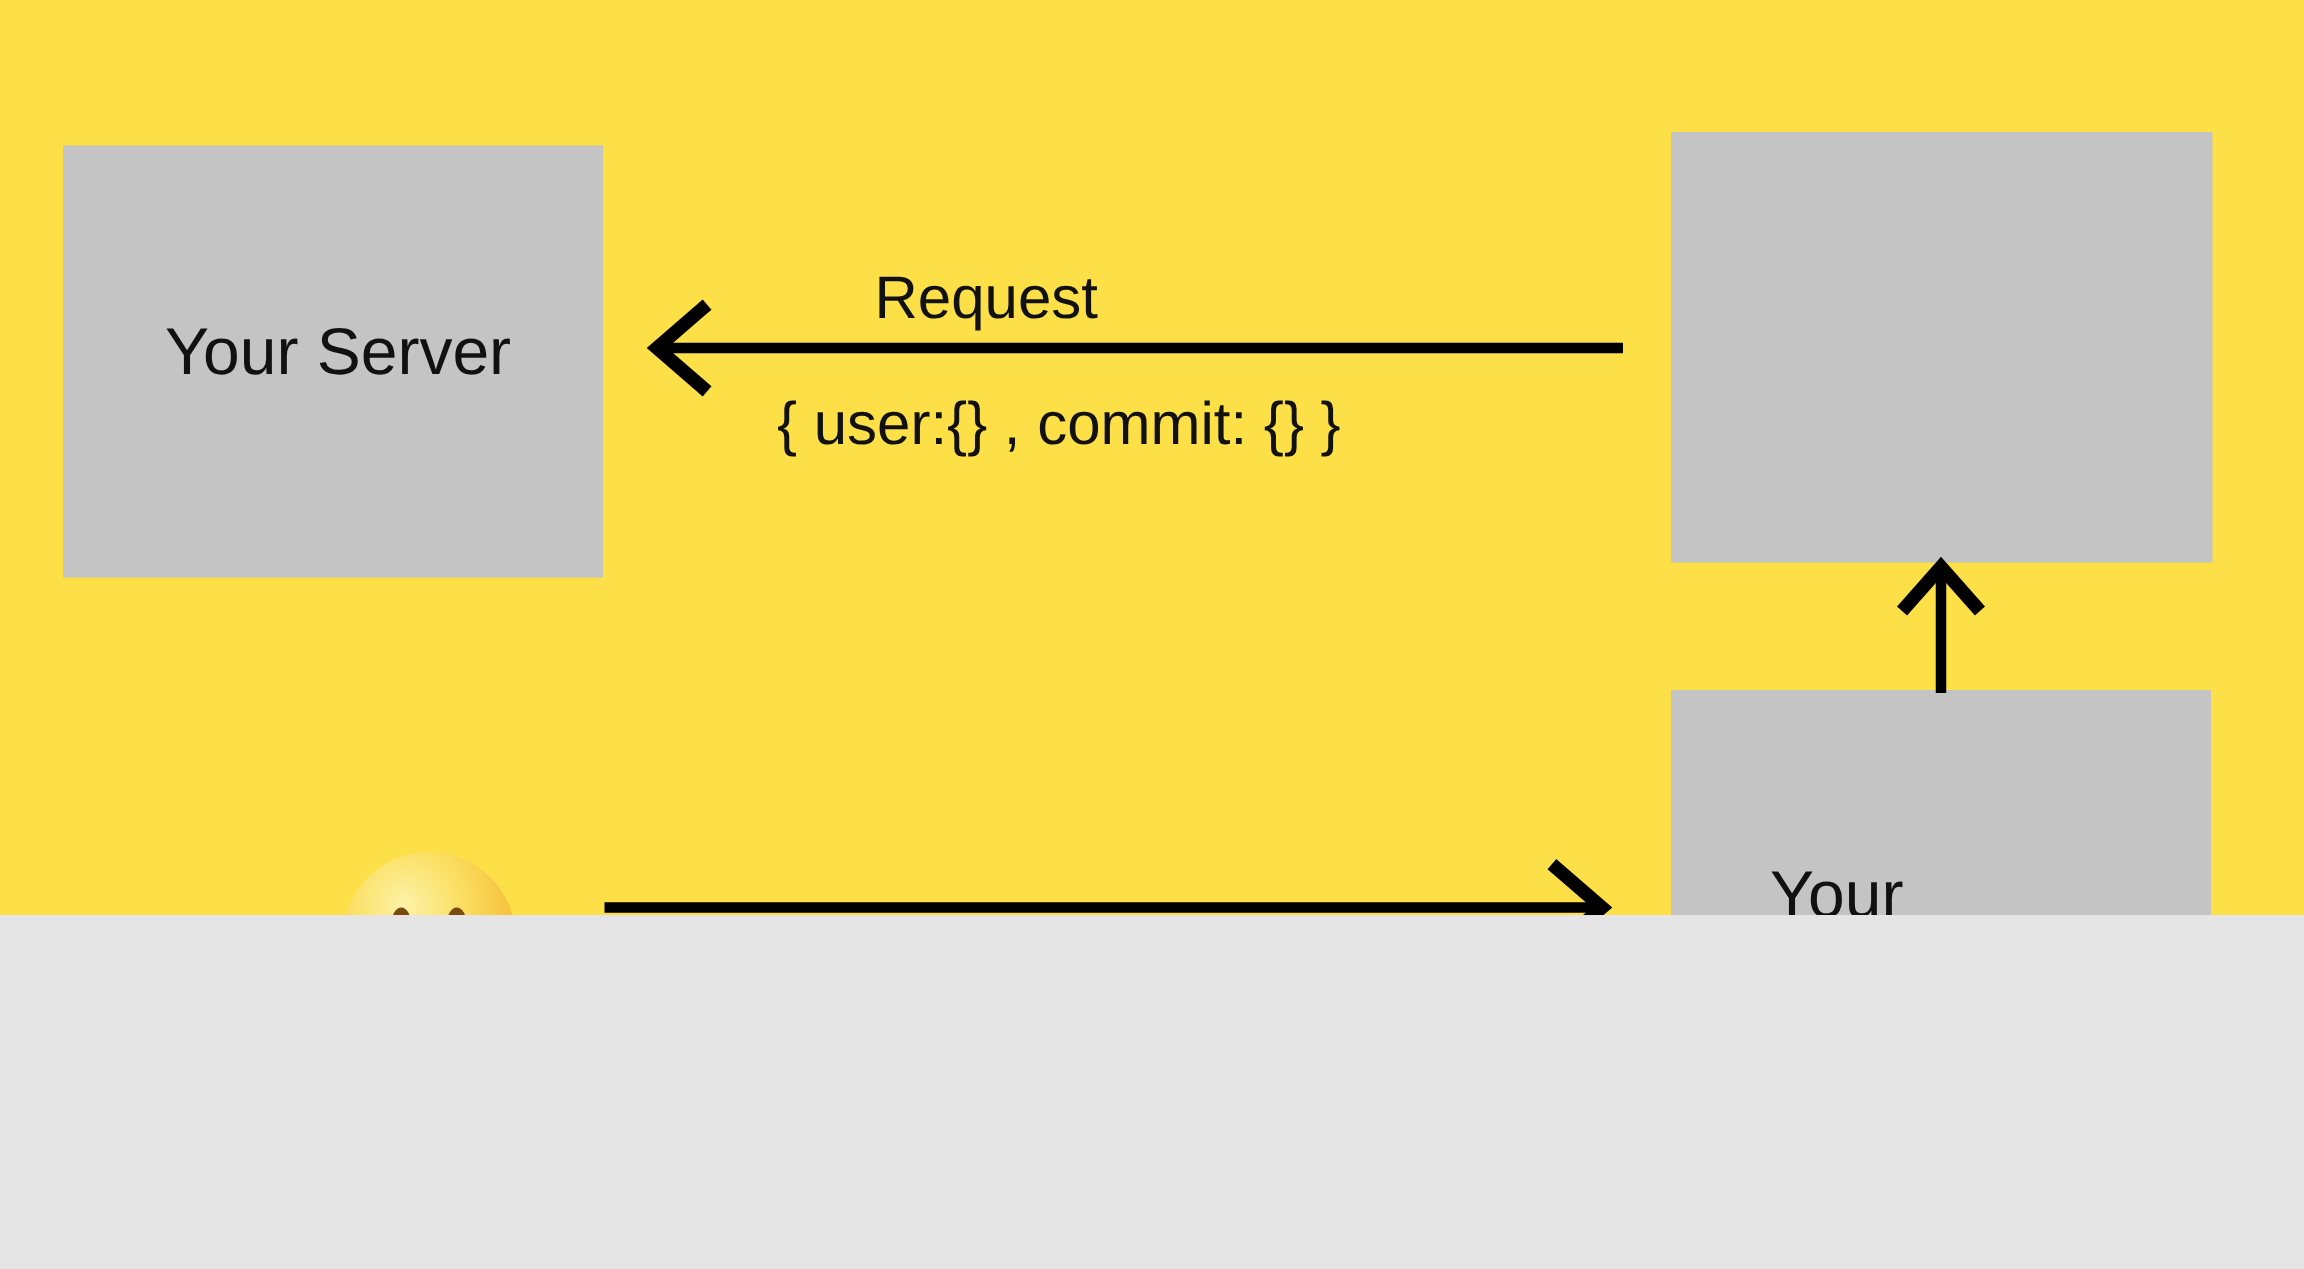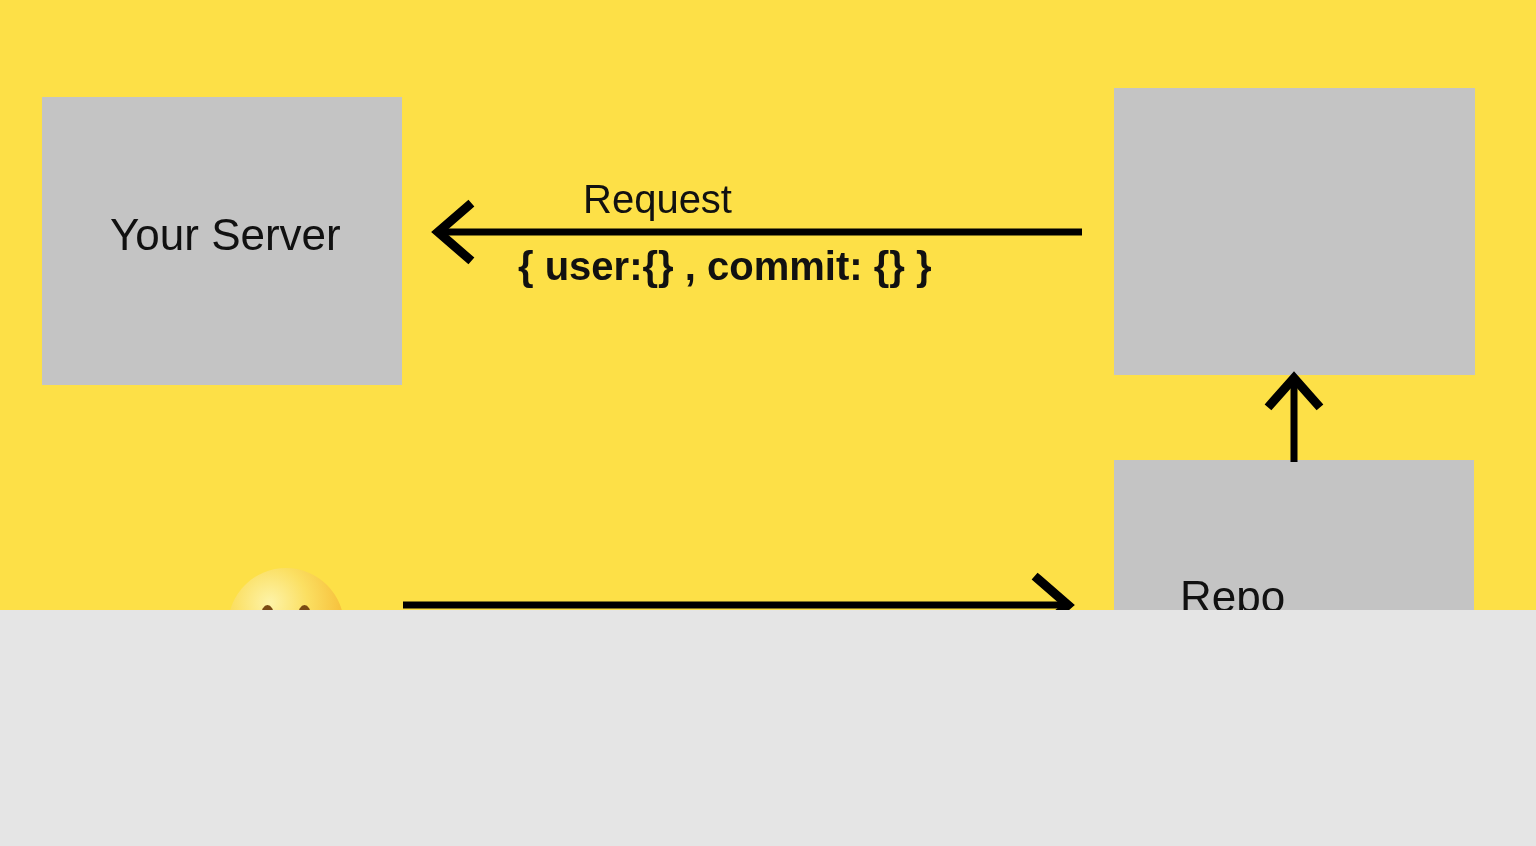--- a/index.html
+++ b/index.html
@@ -98,36 +98,36 @@
 <body>
 
 <div id="canvas">
 
   <div class="node-box" style="left:42px; top:97px; width:360px; height:288px;"></div>
   <div class="node-label" style="left:110px; top:213px;">Your Server</div>
 
   <div class="node-box" style="left:1114px; top:88px; width:361px; height:287px;"></div>
 
   <div class="node-box" style="left:1114px; top:460px; width:360px; height:286px;"></div>
-  <div class="node-label" style="left:1180px; top:575px;">Repo</div>
+  <div class="node-label" style="left:1180px; top:575px;">Your</div>
 
   <div class="actor-emoji" style="left:228px; top:568px;">
     <div class="emoji-face">
       <div class="emoji-eye left"></div>
       <div class="emoji-eye right"></div>
       <div class="emoji-mouth"></div>
     </div>
   </div>
 
   <svg class="arrow-svg" style="left:430px; top:200px; width:660px; height:70px;" viewBox="0 0 660 70">
     <line class="arrow-line" x1="8" y1="32" x2="652" y2="32"></line>
     <polyline class="arrow-head" points="38,6 8,32 38,58"></polyline>
   </svg>
   <div class="edge-label" style="left:583px; top:172px;">Request</div>
-  <div class="edge-label" style="left:518px; top:239px;font-weight:bold;">{ user:{} , commit: {} }</div>
+  <div class="edge-label" style="left:518px; top:256px;">{ user:{} , commit: {} }</div>
 
   <svg class="arrow-svg" style="left:400px; top:573px; width:676px; height:68px;" viewBox="0 0 676 68">
     <line class="arrow-line" x1="3" y1="32" x2="668" y2="32"></line>
     <polyline class="arrow-head" points="638,6 668,32 638,58"></polyline>
   </svg>
 
   <svg class="arrow-svg" style="left:1265px; top:368px; width:60px; height:96px;" viewBox="0 0 60 96">
     <line class="arrow-line" x1="29" y1="94" x2="29" y2="10"></line>
     <polyline class="arrow-head" points="6,36 29,10 52,36"></polyline>
   </svg>

